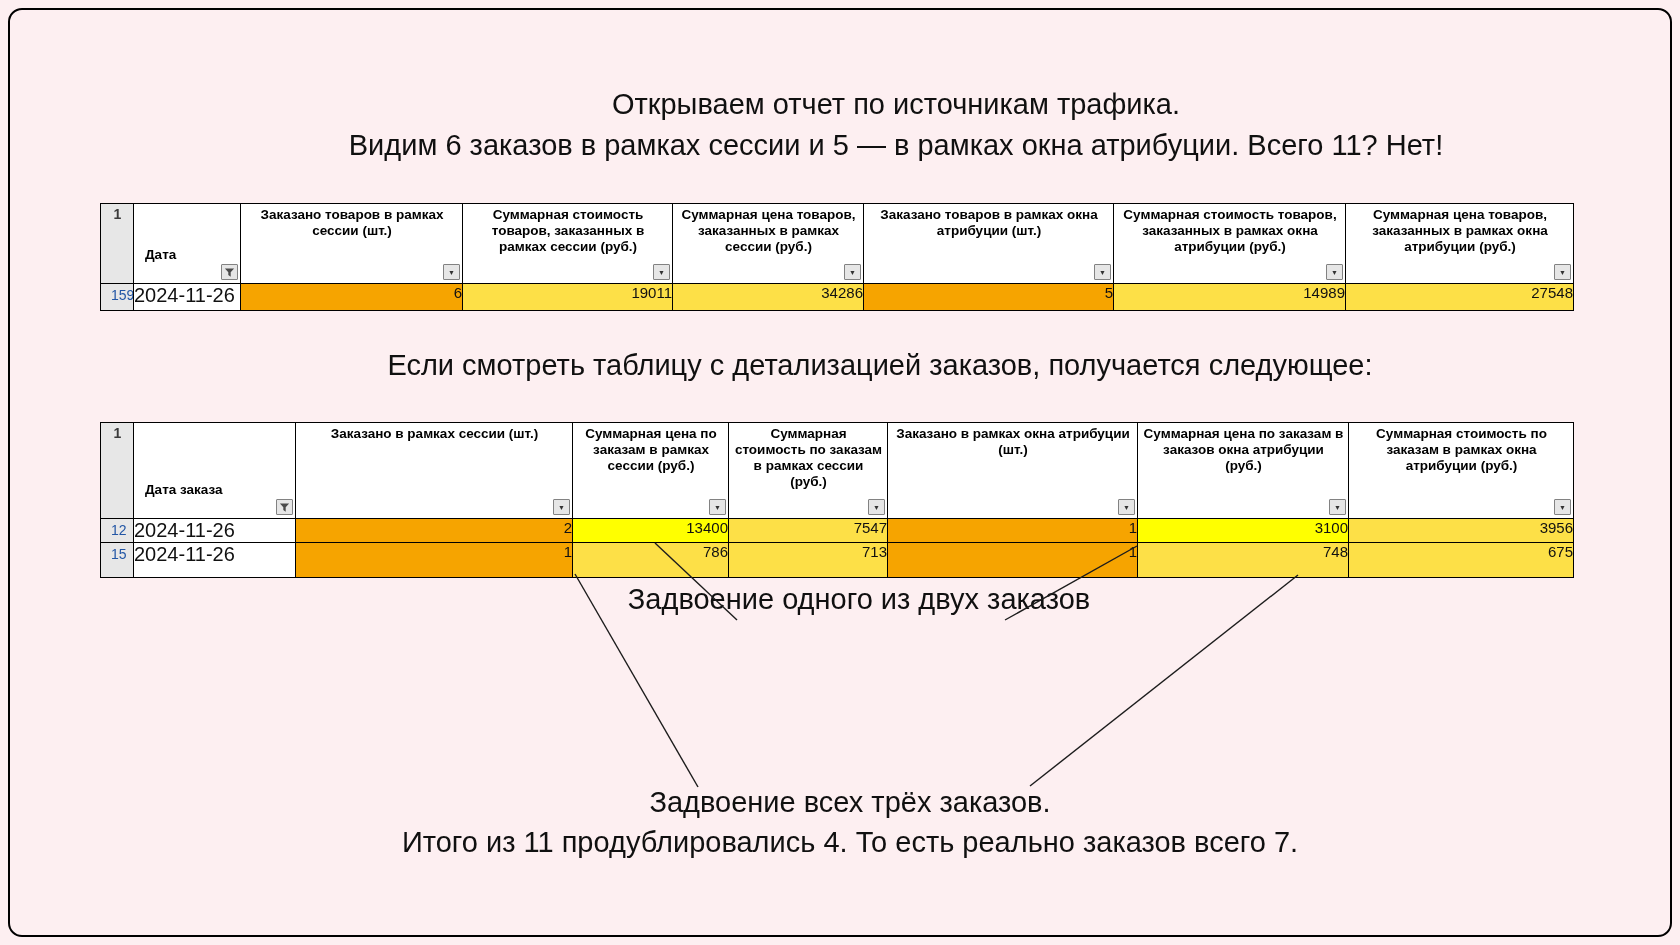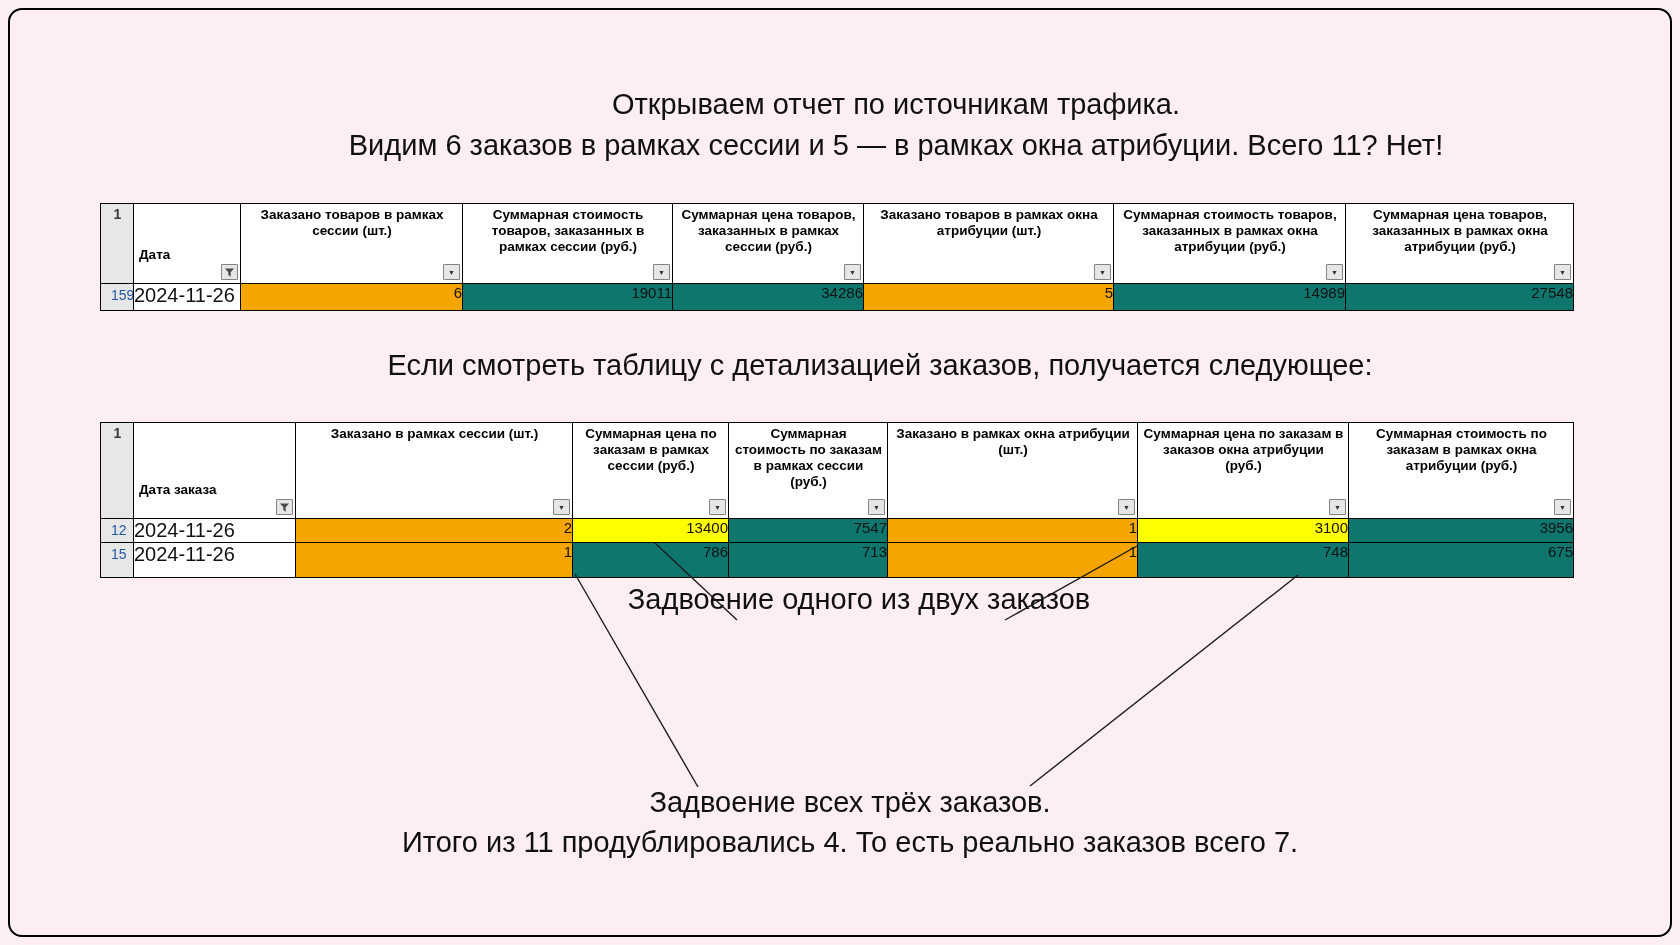--- a/index.html
+++ b/index.html
@@ -36,35 +36,35 @@
     border:1px solid #9a9a9a;vertical-align:bottom;
   }
   .gutnum{
     display:block;font-size:14px;color:#3a3a3a;padding:2px 4px 3px 5px;
   }
   td.gut .gutnum{color:var(--rownum-blue,#2256A5);text-align:center;padding:3px 10px;}
   .lbl{
     font-size:13.5px;font-weight:bold;line-height:16px;
     padding:3px 4px 2px 5px;color:#000;
   }
-  .datelbl{position:absolute;left:0;bottom:20px;padding:0 5px;}
+  .datelbl{position:absolute;left:0;bottom:20px;padding:0 11px;}
   .dd{
     position:absolute;right:2px;bottom:3px;width:17px;height:16px;
     background:#E6E6E6;border:1px solid #828282;border-radius:1px;
     display:flex;align-items:center;justify-content:center;
     padding:0;margin:0;cursor:pointer;
   }
   .arr{font-size:7px;color:#333;line-height:1;}
   td.datecell{
     font-size:20px;padding:3px 4px 2px 5px;text-align:left;white-space:nowrap;
     vertical-align:middle;background:#fff;
   }
   td.num{
     font-size:15px;padding:3px 5px 2px 4px;text-align:right;white-space:nowrap;
-    vertical-align:middle;background:#0f766e;
+    vertical-align:middle;background:#fde047;
   }
   td.orange{background:var(--orange,#F6A500);}
   td.yellow{background:var(--yellow,#FFFF00);margin-left:48px;}
   
   svg.overlay{position:absolute;left:0;top:0;z-index:20;pointer-events:none;}
   svg.overlay line{stroke:#1c1c1c;stroke-width:1.4;}
 </style>
 </head>
 <body>
 

